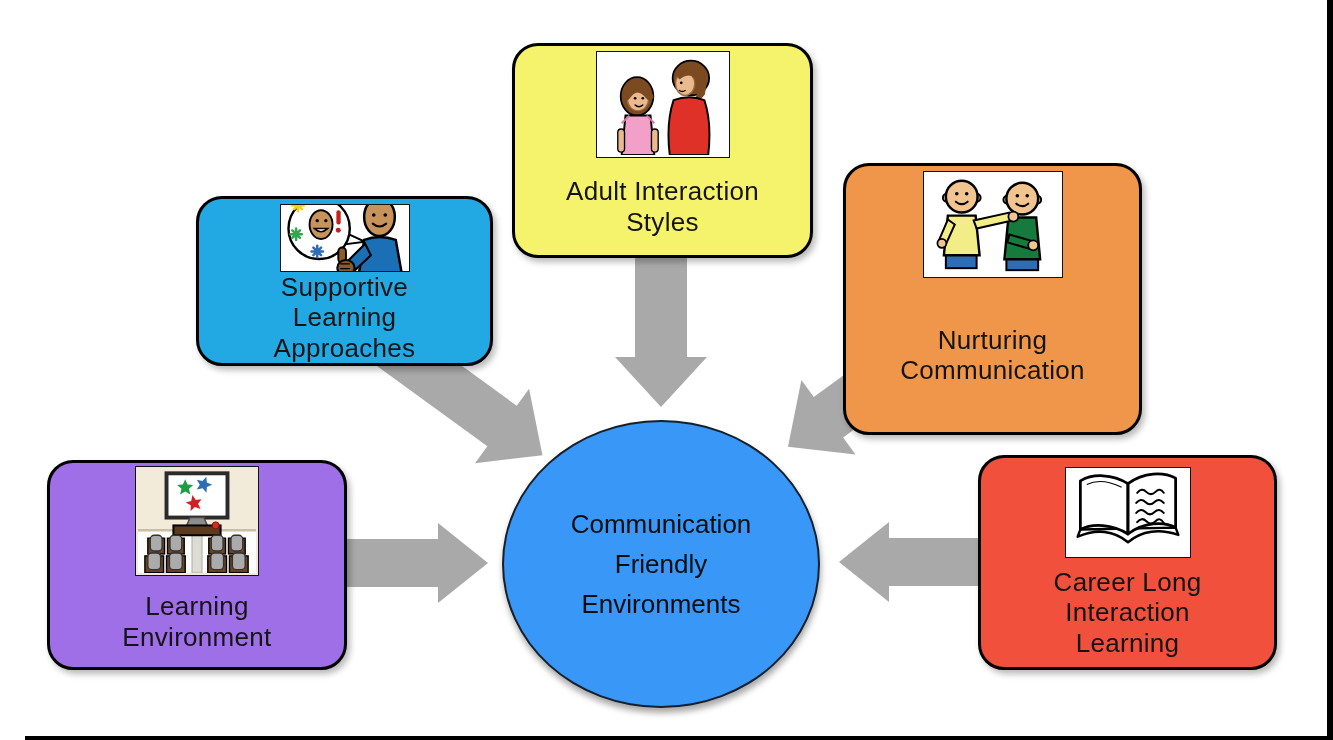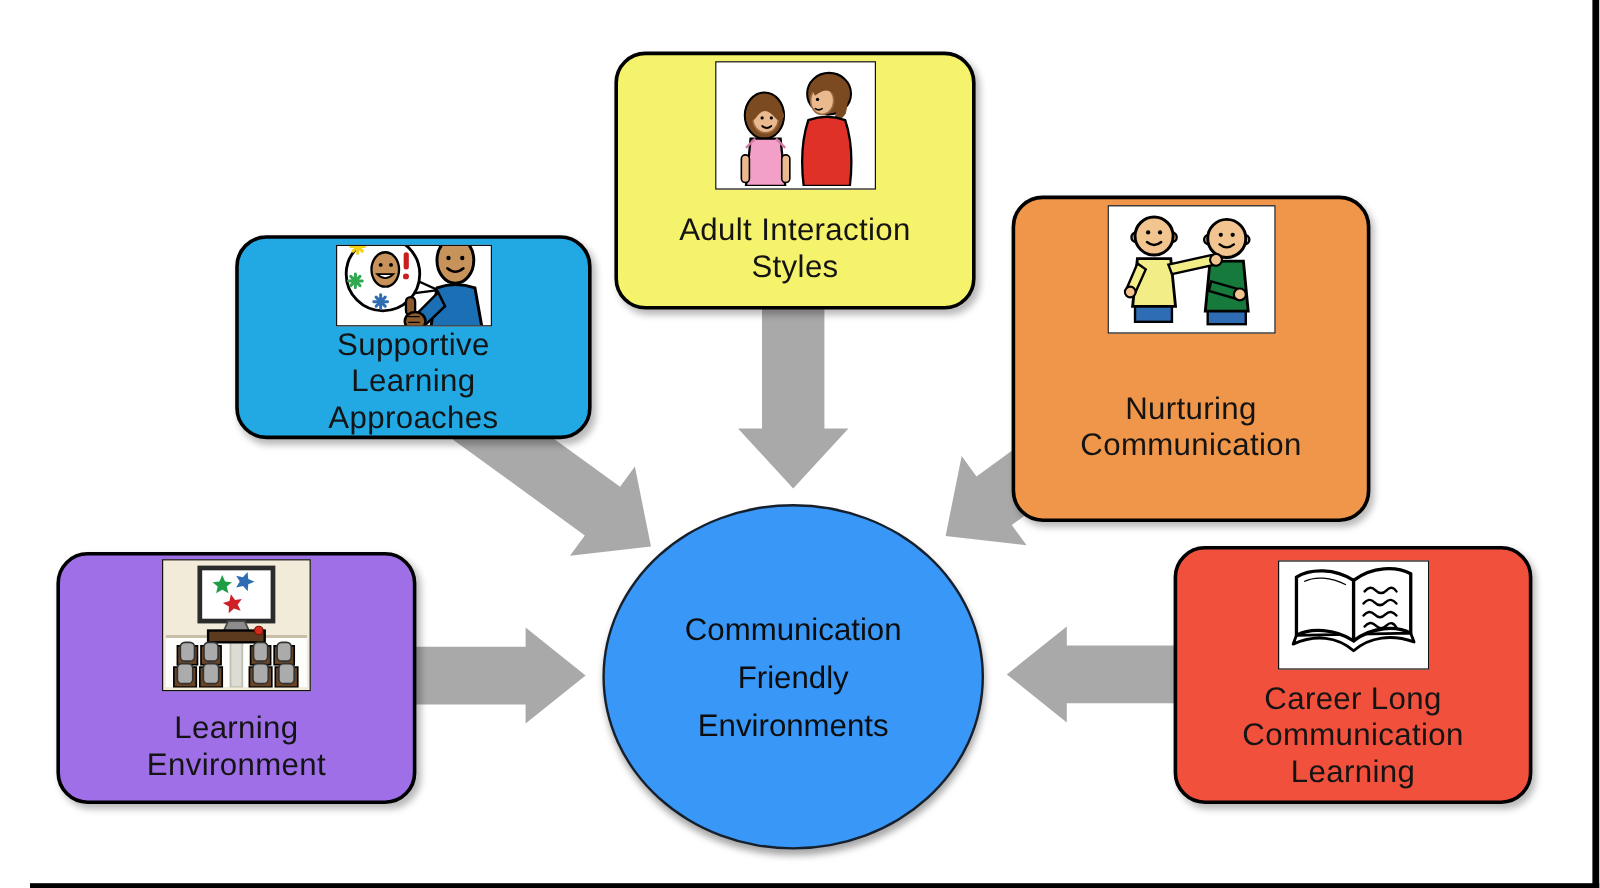--- a/index.html
+++ b/index.html
@@ -217,21 +217,21 @@
         <g fill="none" stroke="#000" stroke-width="2.2" stroke-linecap="round">
           <path d="M75 26 q5 -6 10 -1 t10 0 t9 1"></path>
           <path d="M74 37 q5 -6 10 -1 t10 0 t10 1"></path>
           <path d="M74 48 q5 -6 10 -1 t10 0 t10 1"></path>
           <path d="M75 58 q5 -6 10 -1 t10 0 t9 2"></path>
         </g>
         <line x1="65" y1="16" x2="65" y2="71" stroke="#000" stroke-width="2.6"></line>
       </svg>
     </div>
     <div class="label">Career Long
-Communication
+Interaction
 Learning</div>
   </div>
 
   <div class="center-circle" style="background-color: rgb(56, 151, 247);">Communication
 Friendly
 Environments</div>
 
   <div class="frame-right"></div>
   <div class="frame-bottom"></div>
 </div>

